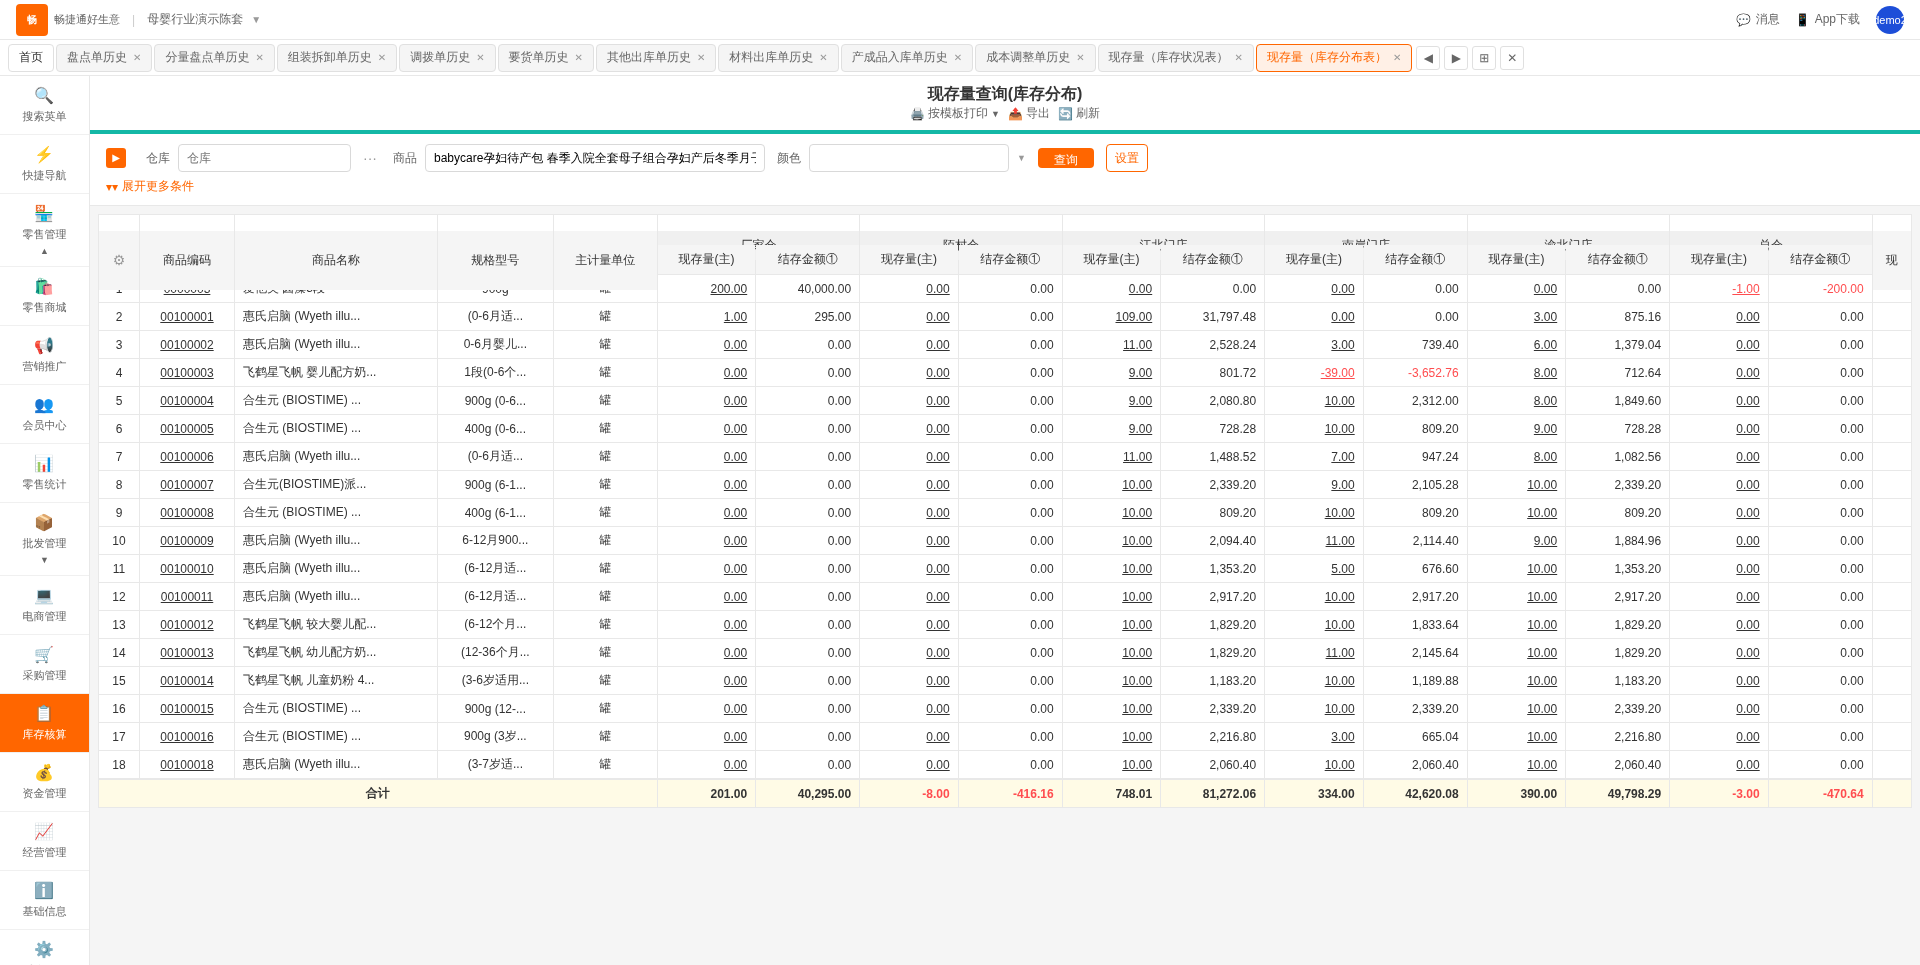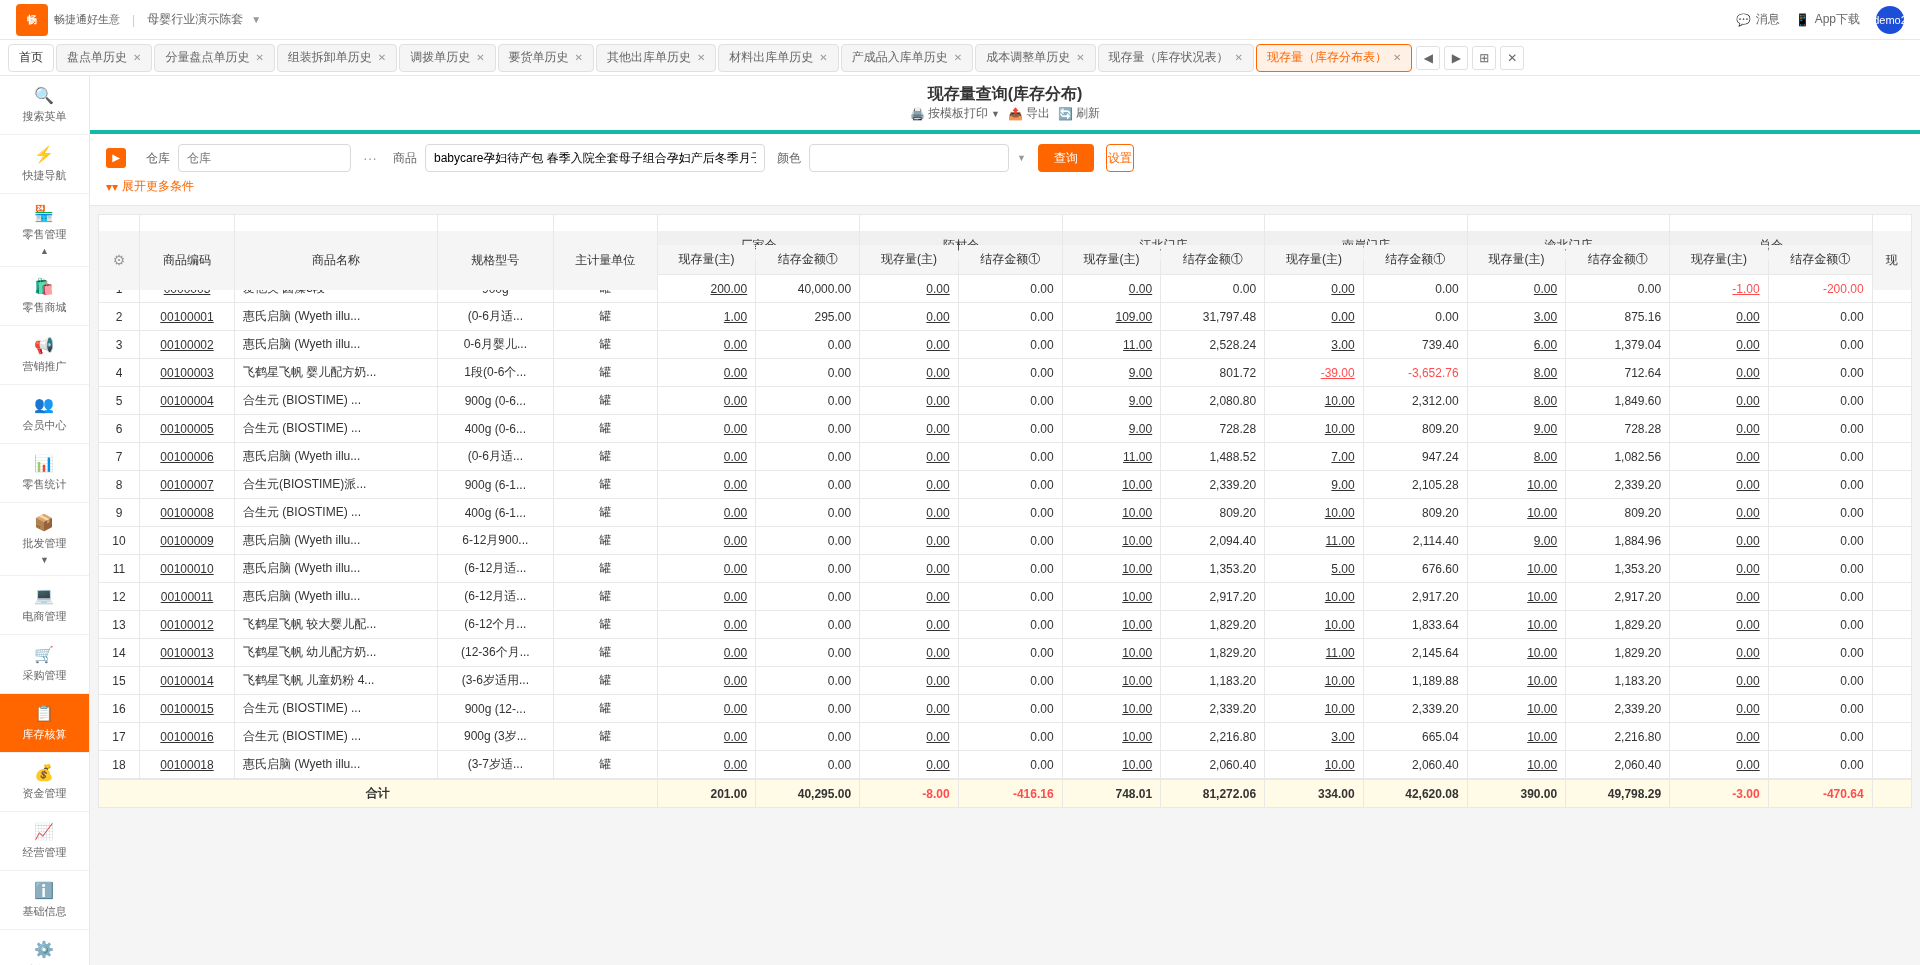--- a/index.html
+++ b/index.html
@@ -43,22 +43,22 @@
     .action-btn { display: flex; align-items: center; gap: 3px; color: #666; font-size: 12px; cursor: pointer; }
 
     
     .filter-area { background: #fff; padding: 10px 16px; border-bottom: 1px solid #e8e8e8; }
     .filter-row { display: flex; align-items: center; gap: 12px; flex-wrap: wrap; }
     .filter-item { display: flex; align-items: center; gap: 8px; }
     .filter-label { color: #666; font-size: 12px; white-space: nowrap; }
     .filter-input { border: 1px solid #d9d9d9; border-radius: 4px; padding: 4px 8px; font-size: 12px; height: 28px; min-width: 80px; }
     .filter-input-wide { min-width: 340px; }
     .filter-input-color { min-width: 200px; }
-    .filter-search-btn { background: #ff6600; color: white; border: none; border-radius: 4px; padding: 4px 16px; height: 28px; cursor: pointer; font-size: 12px; }
-    .filter-setting-btn { background: white; color: #ff6600; border: 1px solid #ff6600; border-radius: 4px; padding: 4px 1px; height: 28px; cursor: pointer; font-size: 12px; }
+    .filter-search-btn { background: #ff6600; color: white; border: none; border-radius: 4px; padding: 4px 16px; height: 20px; cursor: pointer; font-size: 12px; }
+    .filter-setting-btn { background: white; color: #ff6600; border: 1px solid #ff6600; border-radius: 4px; padding: 4px 8px; height: 28px; cursor: pointer; font-size: 12px; }
     .expand-conditions { display: flex; align-items: center; gap: 4px; color: #ff6600; font-size: 12px; cursor: pointer; margin-top: 6px; }
     .orange-arrow { display: inline-block; width: 20px; height: 20px; background: #ff6600; color: white; border-radius: 3px; text-align: center; line-height: 20px; font-size: 10px; cursor: pointer; margin-right: 8px; }
     .ellipsis-btn { color: #999; font-size: 14px; cursor: pointer; padding: 0 4px; }
 
     
     .table-container { flex: 1; overflow: auto; padding: 8px; }
     .data-table { width: 100%; border-collapse: collapse; background: #fff; font-size: 12px; }
     .data-table th { background: #f5f5f5; border: 1px solid #e8e8e8; padding: 6px 8px; text-align: center; font-weight: normal; color: #333; white-space: nowrap; position: sticky; top: 16px; z-index: 10; }
     .data-table th.header-group { background: #f0f0f0; }
     .data-table td { border: 1px solid #e8e8e8; padding: 5px 8px; text-align: center; white-space: nowrap; color: #333; }

